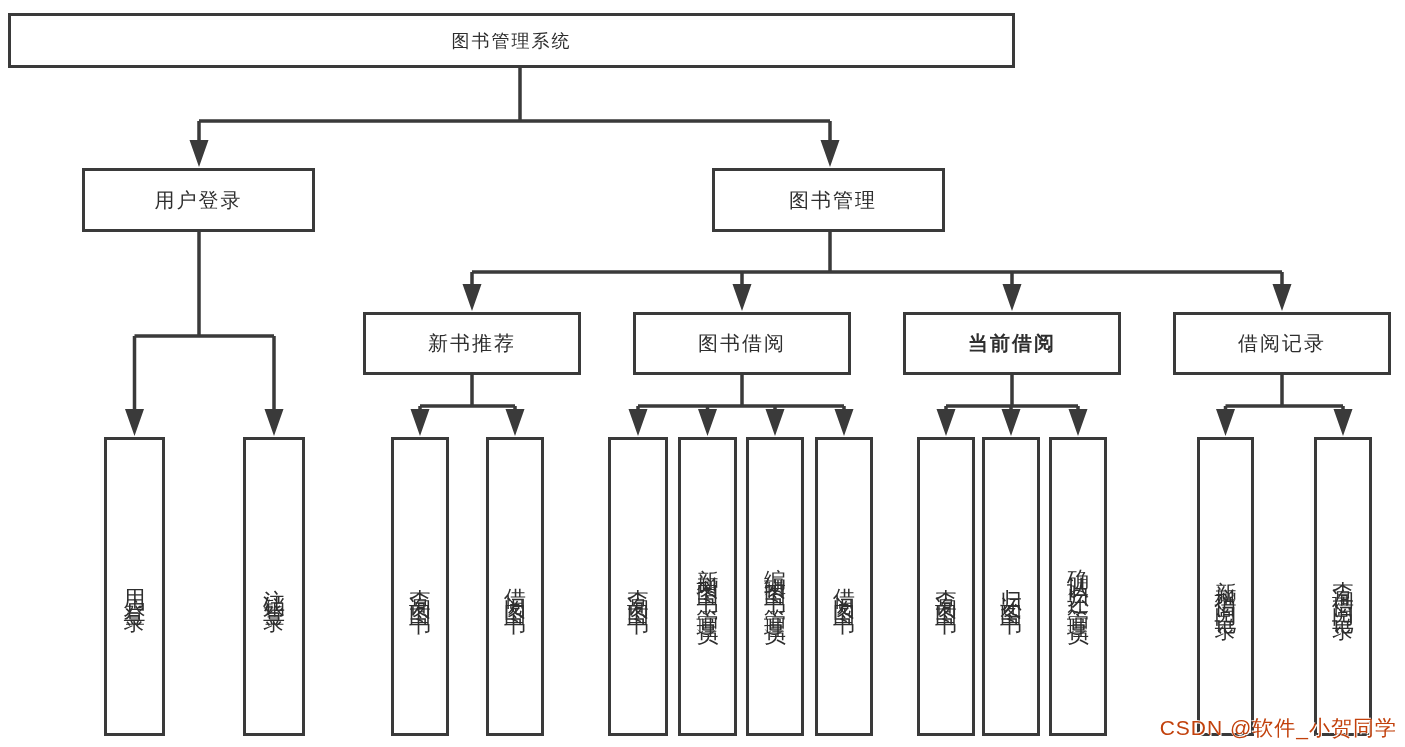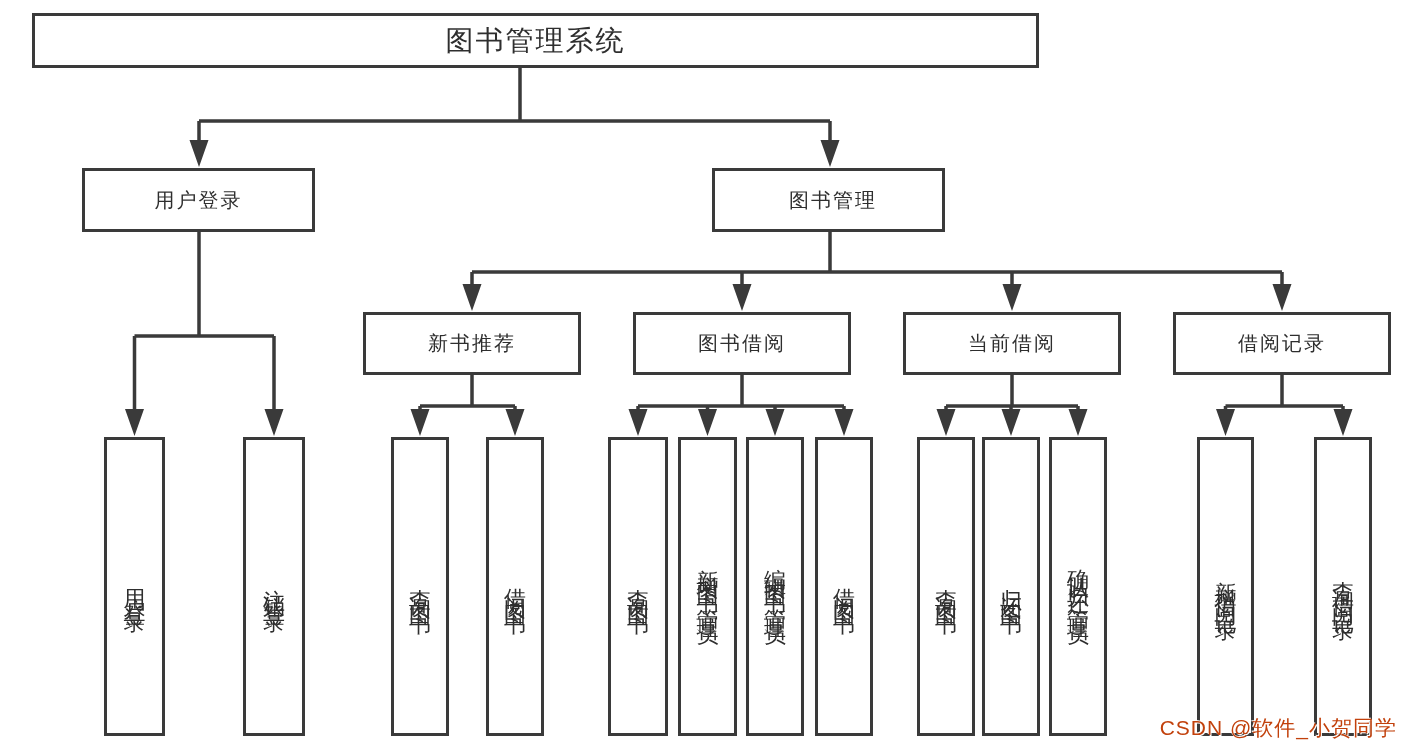--- a/index.html
+++ b/index.html
@@ -30,22 +30,22 @@
     align-items: center;
     justify-content: center;
     text-align: center;
   }
   .h-node {
     font-size: 20px;
     letter-spacing: 2px;
     white-space: nowrap;
   }
   .root-node {
-    left: 32px; top: 13px; width: 1007px; height: 55px;
-    font-size: 28px;
+    left: 8px; top: 13px; width: 1007px; height: 55px;
+    font-size: 18px;
   }
   .lvl2 { top: 168px; height: 64px; width: 233px; }
   .lvl3 { top: 312px; height: 63px; width: 218px; justify-content: center; }
   .leaf {
     top: 437px;
     height: 299px;
   }
   .leaf .vtext {
     writing-mode: vertical-rl;
     text-orientation: mixed;
@@ -112,21 +112,21 @@
   <div class="node h-node lvl2" style="left:712px;padding-left:9px;">
     <span>图书管理</span>
   </div>
 
   <div class="node h-node lvl3" style="left:363px;">
     <span>新书推荐</span>
   </div>
   <div class="node h-node lvl3" style="left:633px;">
     <span>图书借阅</span>
   </div>
-  <div class="node h-node lvl3" style="left:903px;">
+  <div class="node h-node lvl3" style="left:903px;font-weight:bold;">
     <span>当前借阅</span>
   </div>
   <div class="node h-node lvl3" style="left:1173px;">
     <span>借阅记录</span>
   </div>
 
   <div class="node leaf" style="left:104px;width:61px;">
     <span class="vtext">用户登录</span>
   </div>
   <div class="node leaf" style="left:243px;width:62px;">

